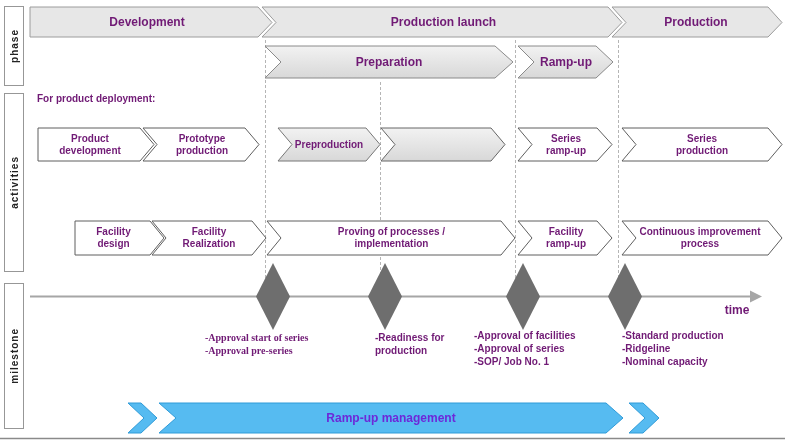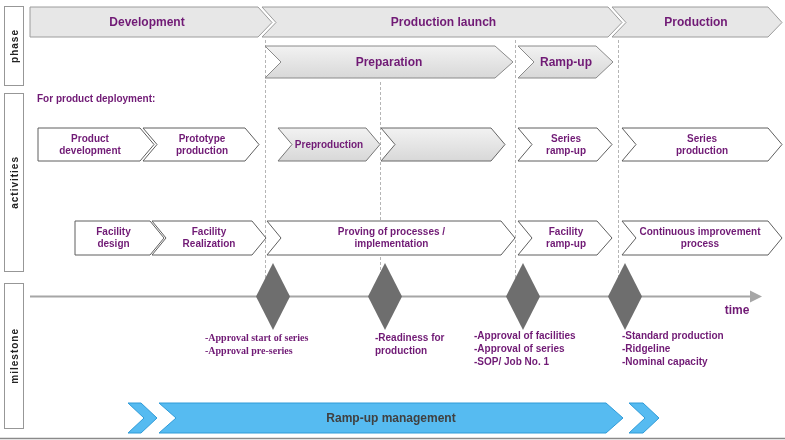--- a/index.html
+++ b/index.html
@@ -126,15 +126,15 @@
 production</div>
   <div class="lbl sz11 leftalign topalign milestone-note" style="left:474px; top:330px; width:140px; height:58px;">-Approval of facilities
 -Approval of series
 -SOP/ Job No. 1</div>
   <div class="lbl sz11 leftalign topalign milestone-note" style="left:622px; top:330px; width:148px; height:58px;">-Standard production
 -Ridgeline
 -Nominal capacity</div>
 
   <div class="lbl sz12" style="left:713px; top:303px; width:48px; height:15px;">time</div>
 
-  <div class="lbl sz12" style="left:176px; top:403px; width:430px; height:30px; color:#404040;">Ramp-up management</div>
+  <div class="lbl sz12" style="left:176px; top:403px; width:430px; height:30px; color:#6d28d9;">Ramp-up management</div>
 
 </div>
 
 </body></html>

